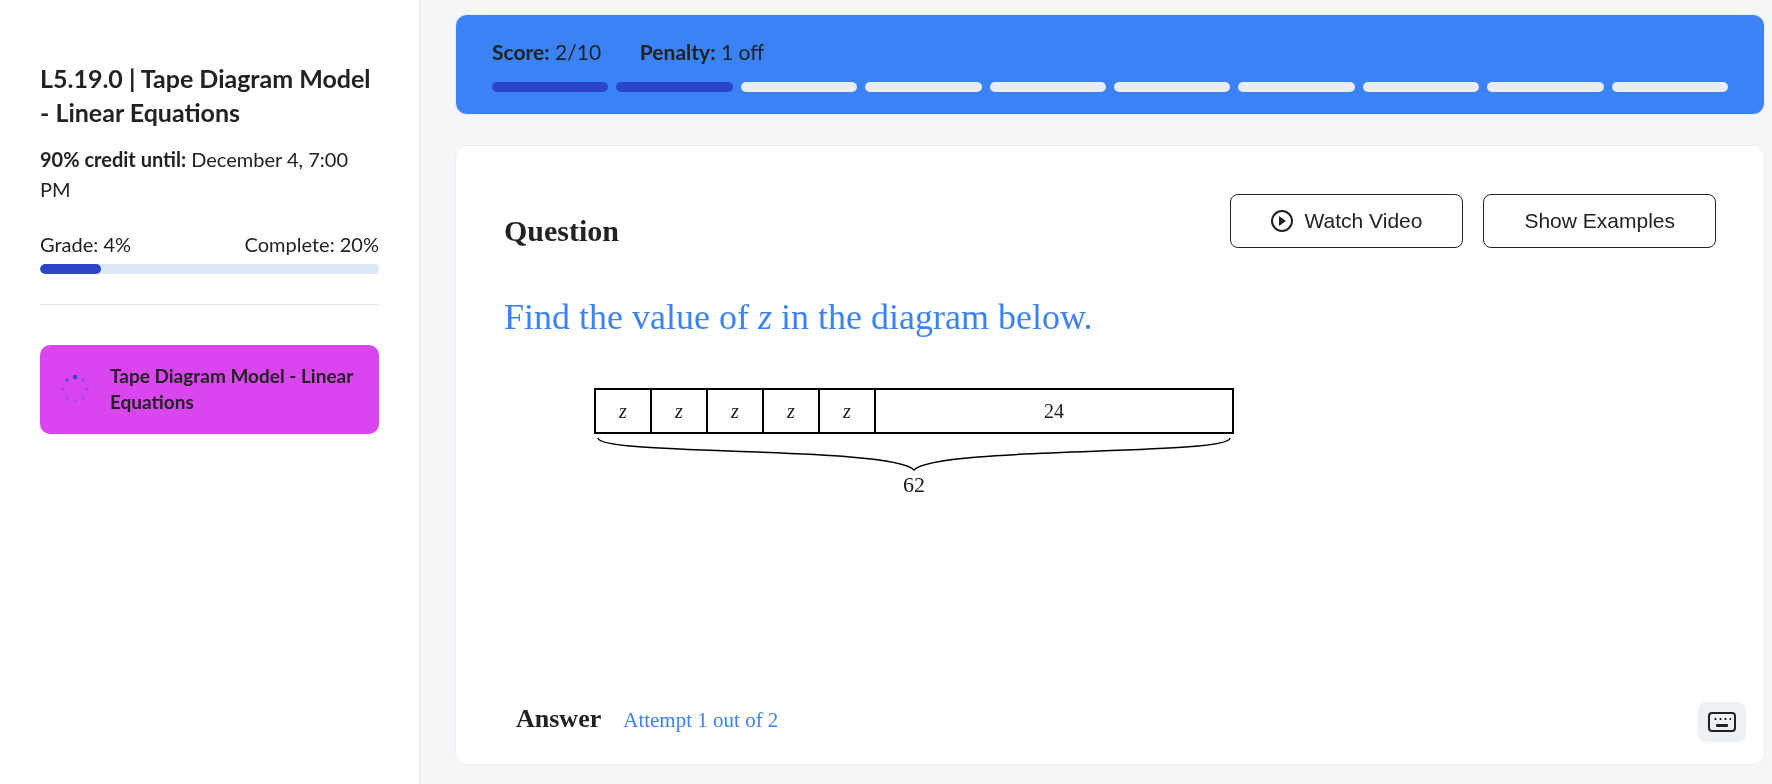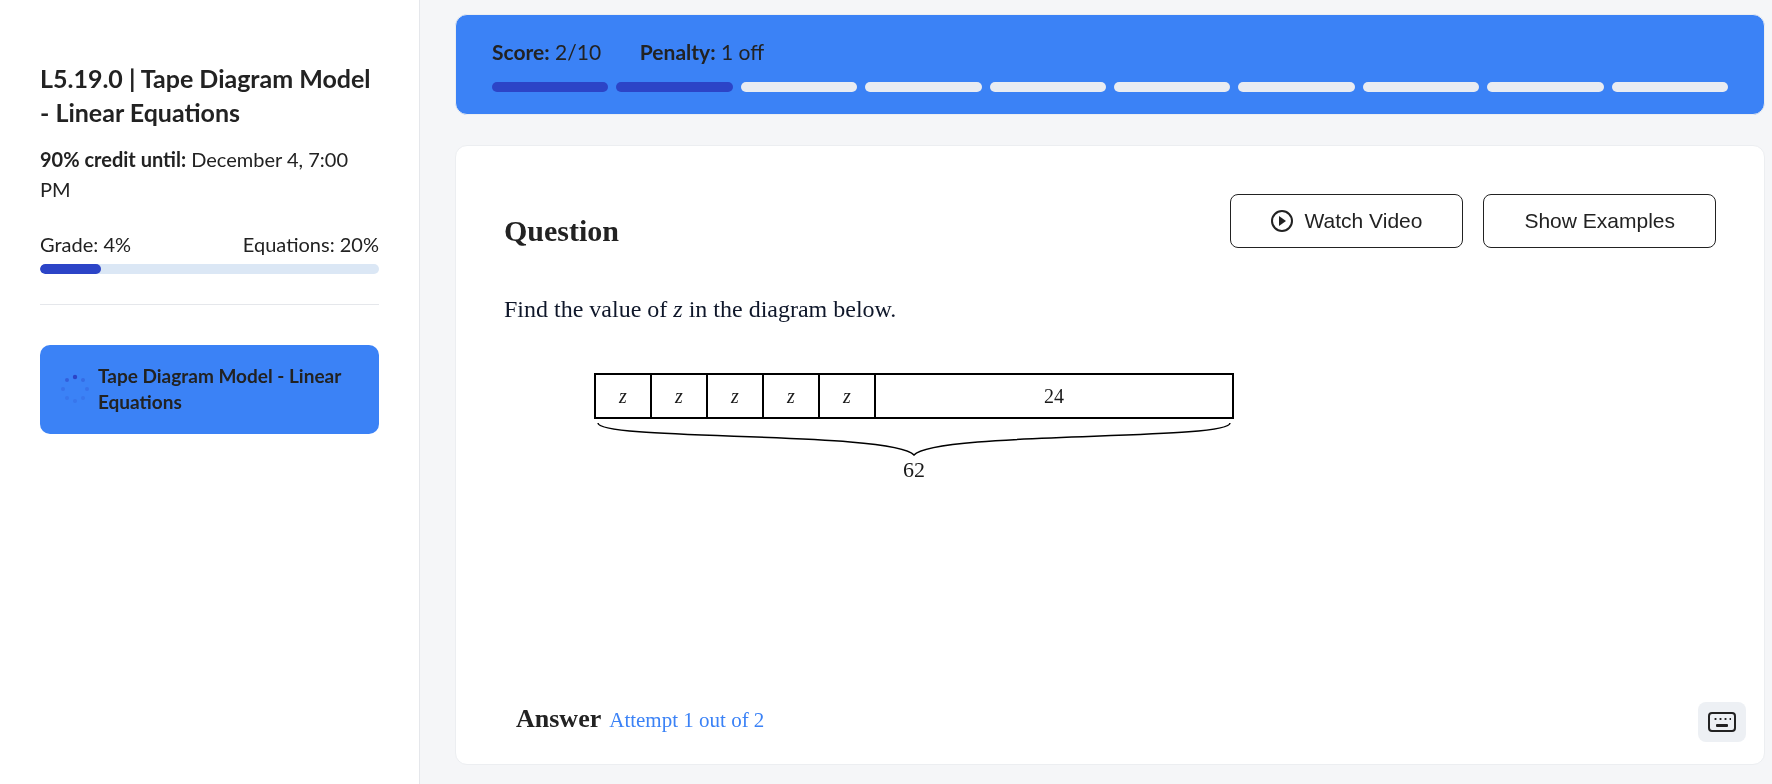--- a/index.html
+++ b/index.html
@@ -54,26 +54,26 @@
     background: #2c44c7;
     border-radius: 5px;
     width: 18%;
   }
   .divider {
     height: 1px;
     background: #e5e7eb;
     margin-bottom: 40px;
   }
   .topic-card {
-    background: #3b82f6;
+    background: #d946ef;
     border-radius: 10px;
     padding: 18px 20px;
     display: flex;
     align-items: center;
-    gap: 8px;
+    gap: 20px;
   }
   .spinner {
     width: 30px;
     height: 30px;
     position: relative;
     flex-shrink: 0;
   }
   .spinner svg { width: 30px; height: 30px; }
   .topic-label {
     font-size: 19px;
@@ -163,22 +163,22 @@
   .play-tri {
     width: 0; height: 0;
     border-left: 7px solid #222;
     border-top: 5px solid transparent;
     border-bottom: 5px solid transparent;
     margin-left: 2px;
   }
 
   .prompt {
     font-family: Georgia, "Times New Roman", serif;
-    font-size: 24px;
-    color: #0f172a;
+    font-size: 36px;
+    color: #3b82f6;
     margin-bottom: 50px;
   }
   .prompt .var { font-style: italic; }
 
   
   .tape-wrap {
     margin-left: 90px;
     width: 640px;
   }
   .tape {
@@ -204,21 +204,21 @@
     margin-top: -2px;
   }
 
   .answer-row {
     position: absolute;
     bottom: 30px;
     left: 60px;
     right: 48px;
     display: flex;
     align-items: baseline;
-    gap: 8px;
+    gap: 22px;
   }
   .answer-label {
     font-family: Georgia, "Times New Roman", serif;
     font-size: 26px;
     font-weight: 700;
     color: #222;
   }
   .attempt-text {
     font-family: Georgia, "Times New Roman", serif;
     font-size: 21px;
@@ -272,21 +272,21 @@
     <span class="bold">90% credit until:</span>
     <span>December 4, 7:00 PM</span>
   </div>
 
   <div class="stats-row">
     <div>
       <span>Grade:</span>
       <span>4%</span>
     </div>
     <div>
-      <span>Equations:</span>
+      <span>Complete:</span>
       <span>20%</span>
     </div>
   </div>
 
   <div class="grade-bar">
     <div class="grade-bar-fill" id="grade-fill" style="width: 18%;"></div>
   </div>
 
   <div class="divider"></div>
 

